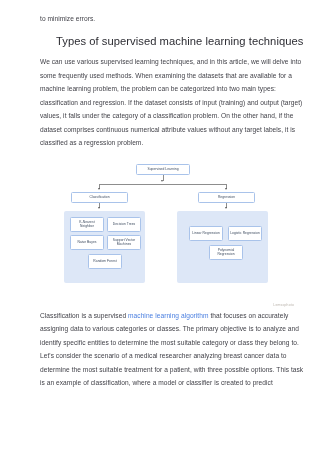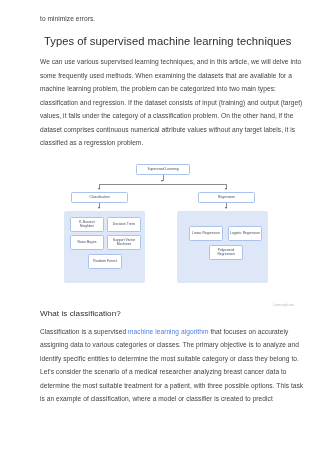--- a/index.html
+++ b/index.html
@@ -19,21 +19,21 @@
     line-height: 1.55;
     color: #3f3f46;
     margin: 14px 0 0 0;
     letter-spacing: .05px;
   }
 
   h2.section-title {
     font-size: 11.2px;
     font-weight: 400;
     color: #2d2d33;
-    margin: 11px 0 8px 4px;
+    margin: 11px 0 8px 16px;
     letter-spacing: .05px;
   }
 
   p.body-text {
     font-size: 6.6px;
     line-height: 2.05;
     color: #3f3f46;
     margin: 0 0 0 0;
     letter-spacing: .05px;
     text-align: left;
@@ -156,18 +156,17 @@
     <div class="node" style="left:189px; top:62px; width:34px; height:15px;">Linear Regression</div>
 
     <div class="node" style="left:228px; top:62px; width:34px; height:15px;">Logistic Regression</div>
 
     <div class="node" style="left:209px; top:81px; width:34px; height:15px;">Polynomial Regression</div>
 
     <div class="watermark">Lemsophoto</div>
   </div>
 
   <div class="content">
-    <h3 class="sub-title">What is classification?</h3>
 
     <p class="body-text"><span>Classification is a supervised </span><a class="inline-link" href="#">machine learning algorithm</a><span> that focuses on accurately assigning data to various categories or classes. The primary objective is to analyze and identify specific entities to determine the most suitable category or class they belong to. Let's consider the scenario of a medical researcher analyzing breast cancer data to determine the most suitable treatment for a patient, with three possible options. This task is an example of classification, where a model or classifier is created to predict</span></p>
   </div>
 
 </div>
 
 </body></html>

